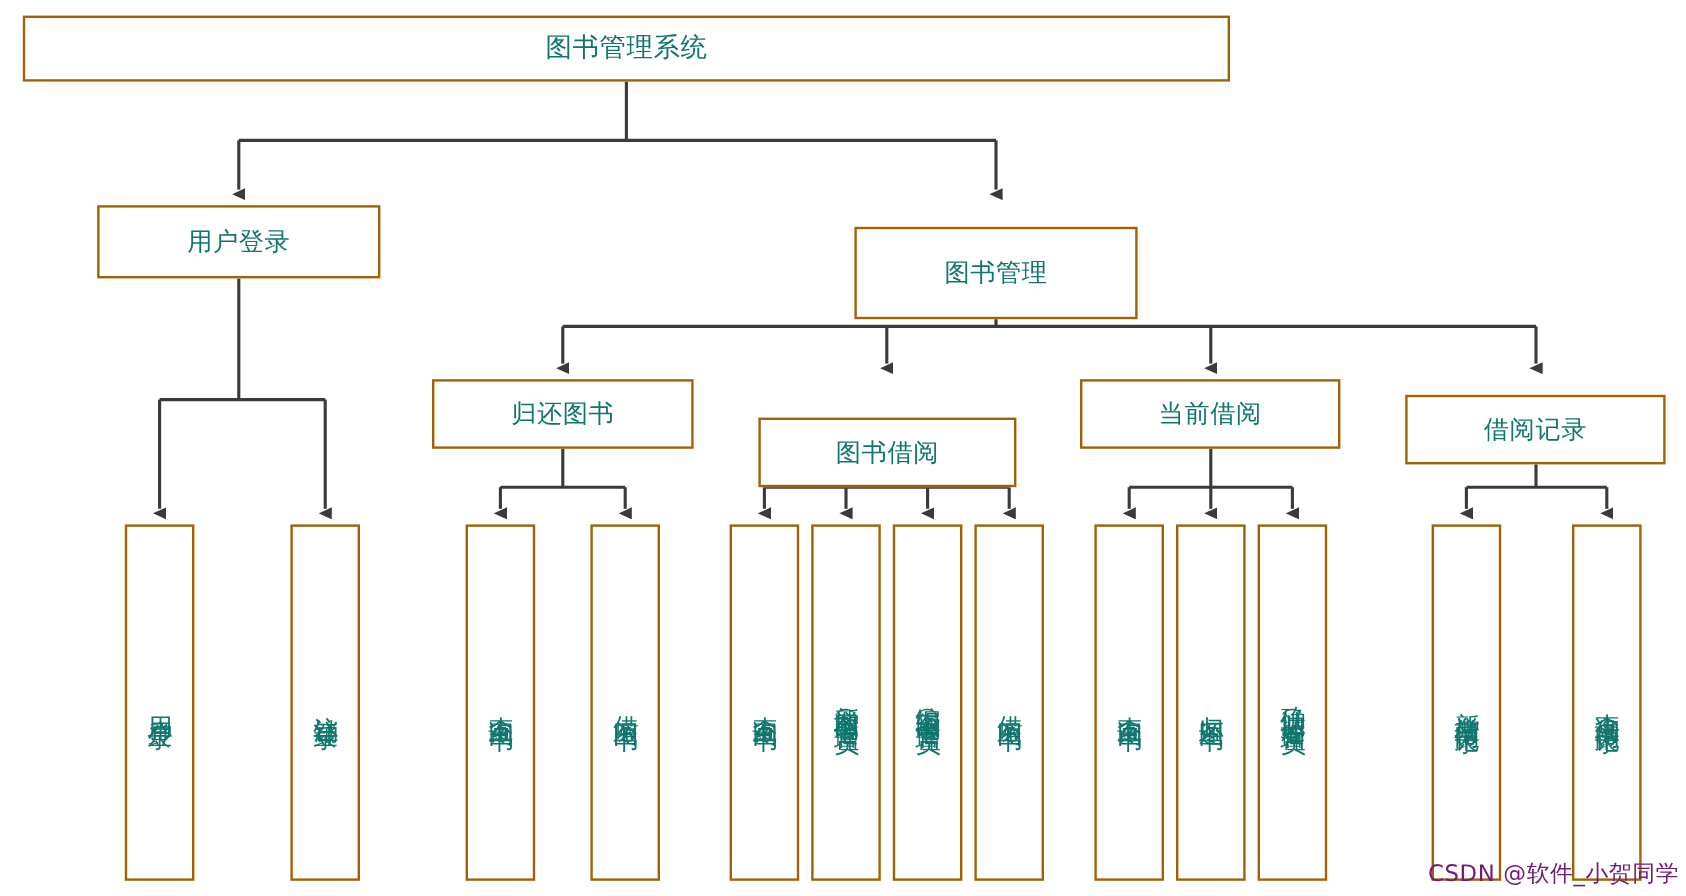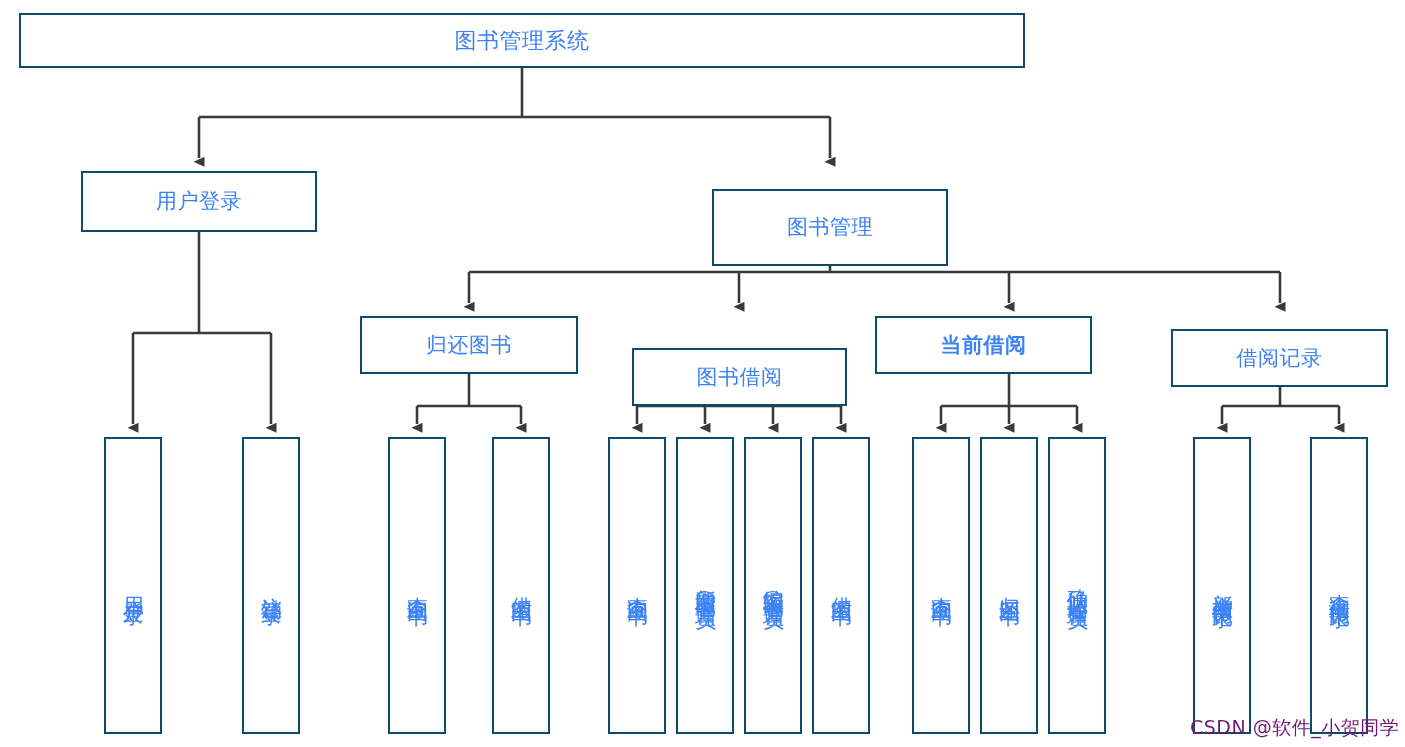--- a/index.html
+++ b/index.html
@@ -23,25 +23,25 @@
     left: 0;
     top: 0;
     width: 1405px;
     height: 747px;
     pointer-events: none;
   }
   .node {
     position: absolute;
     box-sizing: border-box;
     background: #ffffff;
-    border: 2px solid #0c4a6e;
+    border: 2px solid #a16207;
     display: flex;
     align-items: center;
     justify-content: center;
-    color: #3b82f6;
+    color: #0f766e;
     z-index: 2;
   }
   .node .label {
     display: block;
     text-align: center;
     line-height: 1.18;
     letter-spacing: 0.5px;
   }
   
   .node.horiz .label {
@@ -139,21 +139,21 @@
   <div class="node horiz" style="left:712px; top:189px; width:236px; height:77px;">
     <span class="label">图书管理</span>
   </div>
 
   <div class="node horiz" style="left:360px; top:316px; width:218px; height:58px;">
     <span class="label">归还图书</span>
   </div>
   <div class="node horiz" style="left:632px; top:316px; width:215px; height:58px;margin-top:32px;">
     <span class="label">图书借阅</span>
   </div>
-  <div class="node horiz" style="left:875px; top:316px; width:217px; height:58px;font-weight:bold;">
+  <div class="node horiz" style="left:900px; top:316px; width:217px; height:58px;">
     <span class="label">当前借阅</span>
   </div>
   <div class="node horiz" style="left:1171px; top:329px; width:217px; height:58px;">
     <span class="label">借阅记录</span>
   </div>
 
   <div class="node vert" style="left:104px; top:437px; width:58px; height:297px;">
     <span class="label">用户登录</span>
   </div>
   <div class="node vert" style="left:242px; top:437px; width:58px; height:297px;">

